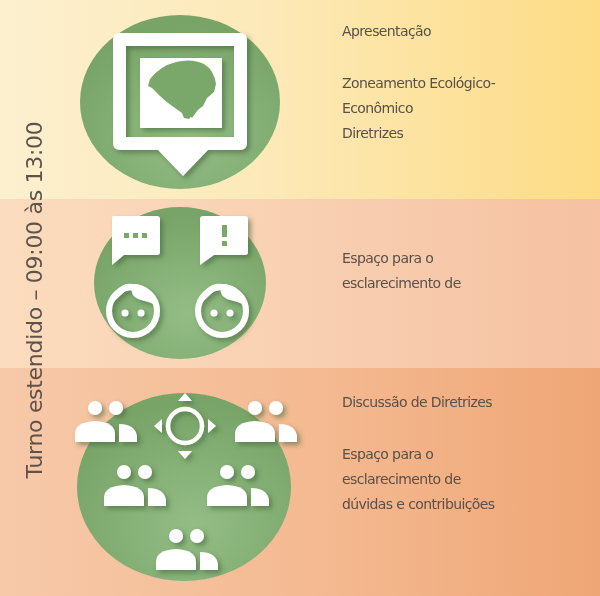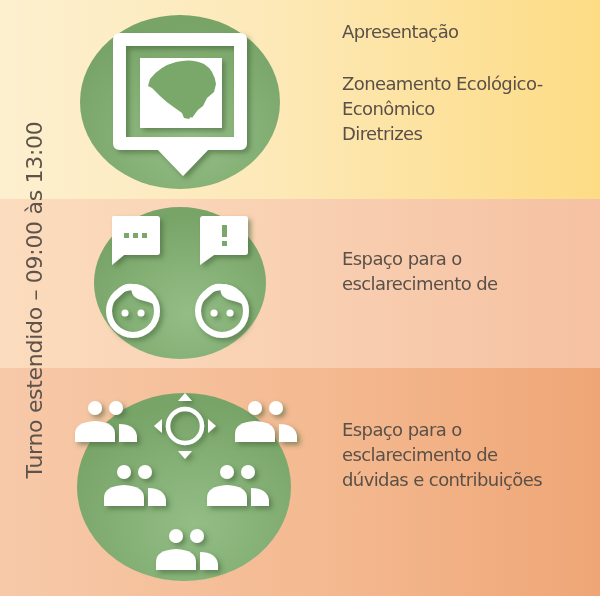--- a/index.html
+++ b/index.html
@@ -16,21 +16,21 @@
     white-space: nowrap;
     font-family: "DejaVu Sans", sans-serif;
     font-size: 22px;
     letter-spacing: -0.3px;
     color: #5d534b;
   }
 
   .text-block {
     position: absolute; left: 342px;
     font-family: "DejaVu Sans", sans-serif;
-    font-size: 18px;
+    font-size: 14px;
     line-height: 25px;
     color: #5a5048;
     letter-spacing: -0.6px;
   }
   .text-block .line { display: block; white-space: nowrap; }
   .text-block .gap { display: block; height: 27px; }
 
   .icon-svg { position: absolute; left: 0; top: 0; }
 </style>
 </head>
@@ -122,17 +122,18 @@
   <span class="line">Diretrizes</span>
 </div>
 
 <div class="text-block" style="top:219px;">
   <span class="gap"></span>
   <span class="line">Espaço para o</span>
   <span class="line">esclarecimento de</span>
 </div>
 
 <div class="text-block" style="top:390px;">
+  <span class="line">Discussão de Diretrizes</span>
   <span class="gap"></span>
   <span class="line">Espaço para o</span>
   <span class="line">esclarecimento de</span>
   <span class="line">dúvidas e contribuições</span>
 </div>
 
 </body></html>

